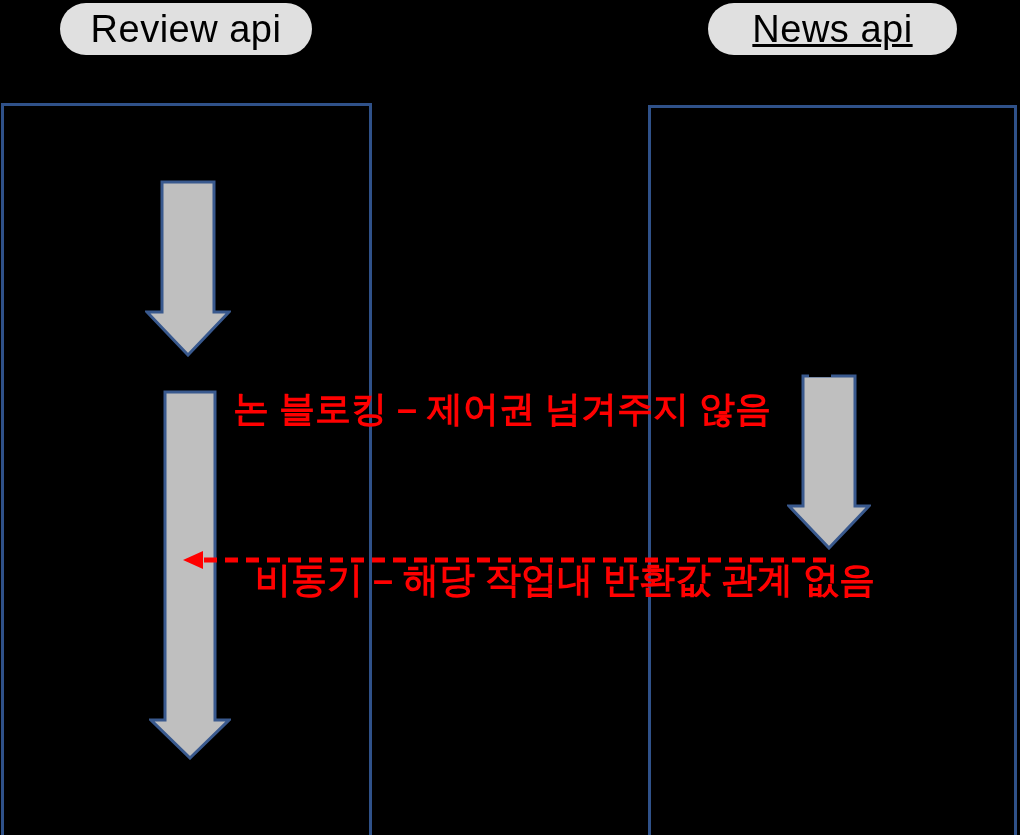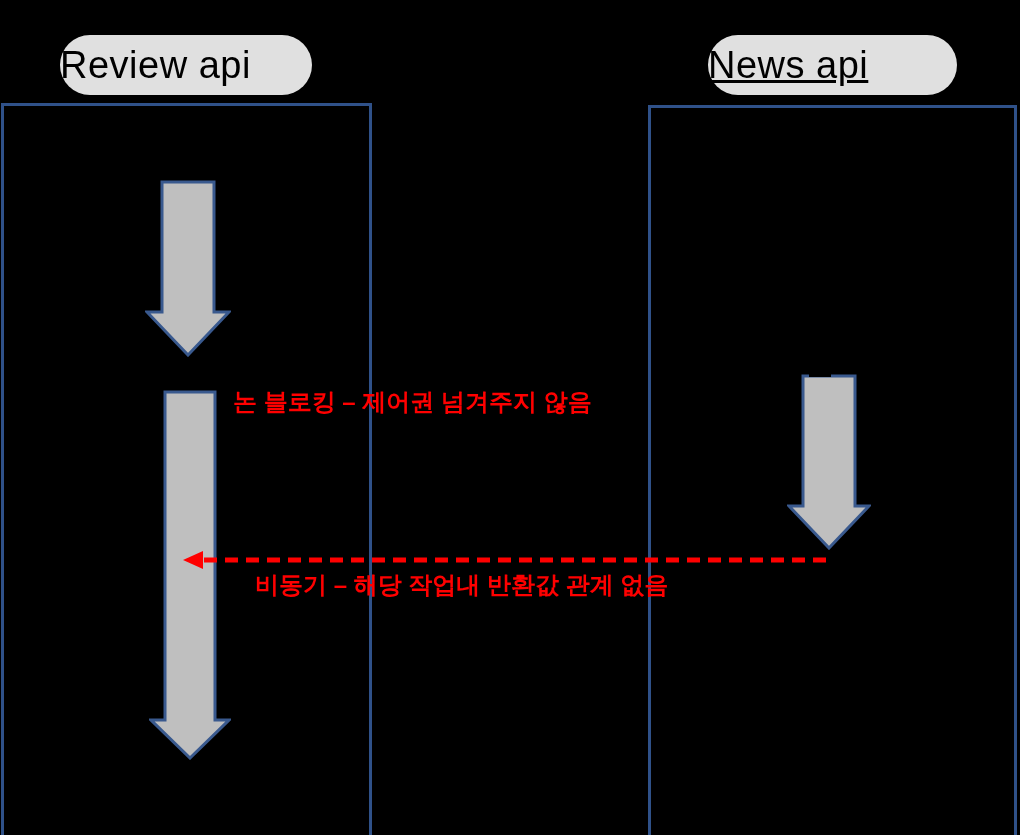--- a/index.html
+++ b/index.html
@@ -10,29 +10,29 @@
     position: relative;
     width: 1020px;
     height: 835px;
     background: var(--background, #000);
     overflow: hidden;
   }
 
   .actor-pill {
     position: absolute;
     top: 3px;
-    height: 60px;
+    height: 52px;
     border-radius: 31px;
     background: var(--actor-pill-bg, #e0e0e0);
     color: var(--actor-pill-text, #000);
     display: flex;
     align-items: center;
+    justify-content: center;
     font-size: 38px;
     letter-spacing: 0.5px;
-    margin-top: 32px;
   }
   .actor-pill.review { left: 60px;  width: 252px; }
   .actor-pill.news   { left: 708px; width: 249px; text-decoration: underline; }
 
   .lifeline-frame {
     position: absolute;
     border: 3px solid var(--frame-border, #2f5189);
     background: transparent;
   }
   .lifeline-frame.review { left: 1px;   top: 103px; width: 371px; height: 737px; }
@@ -51,26 +51,26 @@
     stroke: var(--annotation-text, #f00);
     stroke-width: 5;
     stroke-dasharray: 13 8;
   }
   .return-arrow polygon { fill: var(--annotation-text, #f00); }
 
   .annotation {
     position: absolute;
     color: var(--annotation-text, #f00);
     font-weight: bold;
-    font-size: 24px;
+    font-size: 36px;
     line-height: 1.1;
     white-space: nowrap;
   }
   .annotation.non-blocking { left: 233px; top: 389px; }
-  .annotation.async        { left: 255px; top: 572px; }
+  .annotation.async        { left: 255px; top: 560px; }
 
   .artifact-mark {
     position: absolute;
     left: 809px; top: 367px;
     width: 22px; height: 10px;
     background: var(--background, #000);
   }
 </style>
 </head>
 <body>

